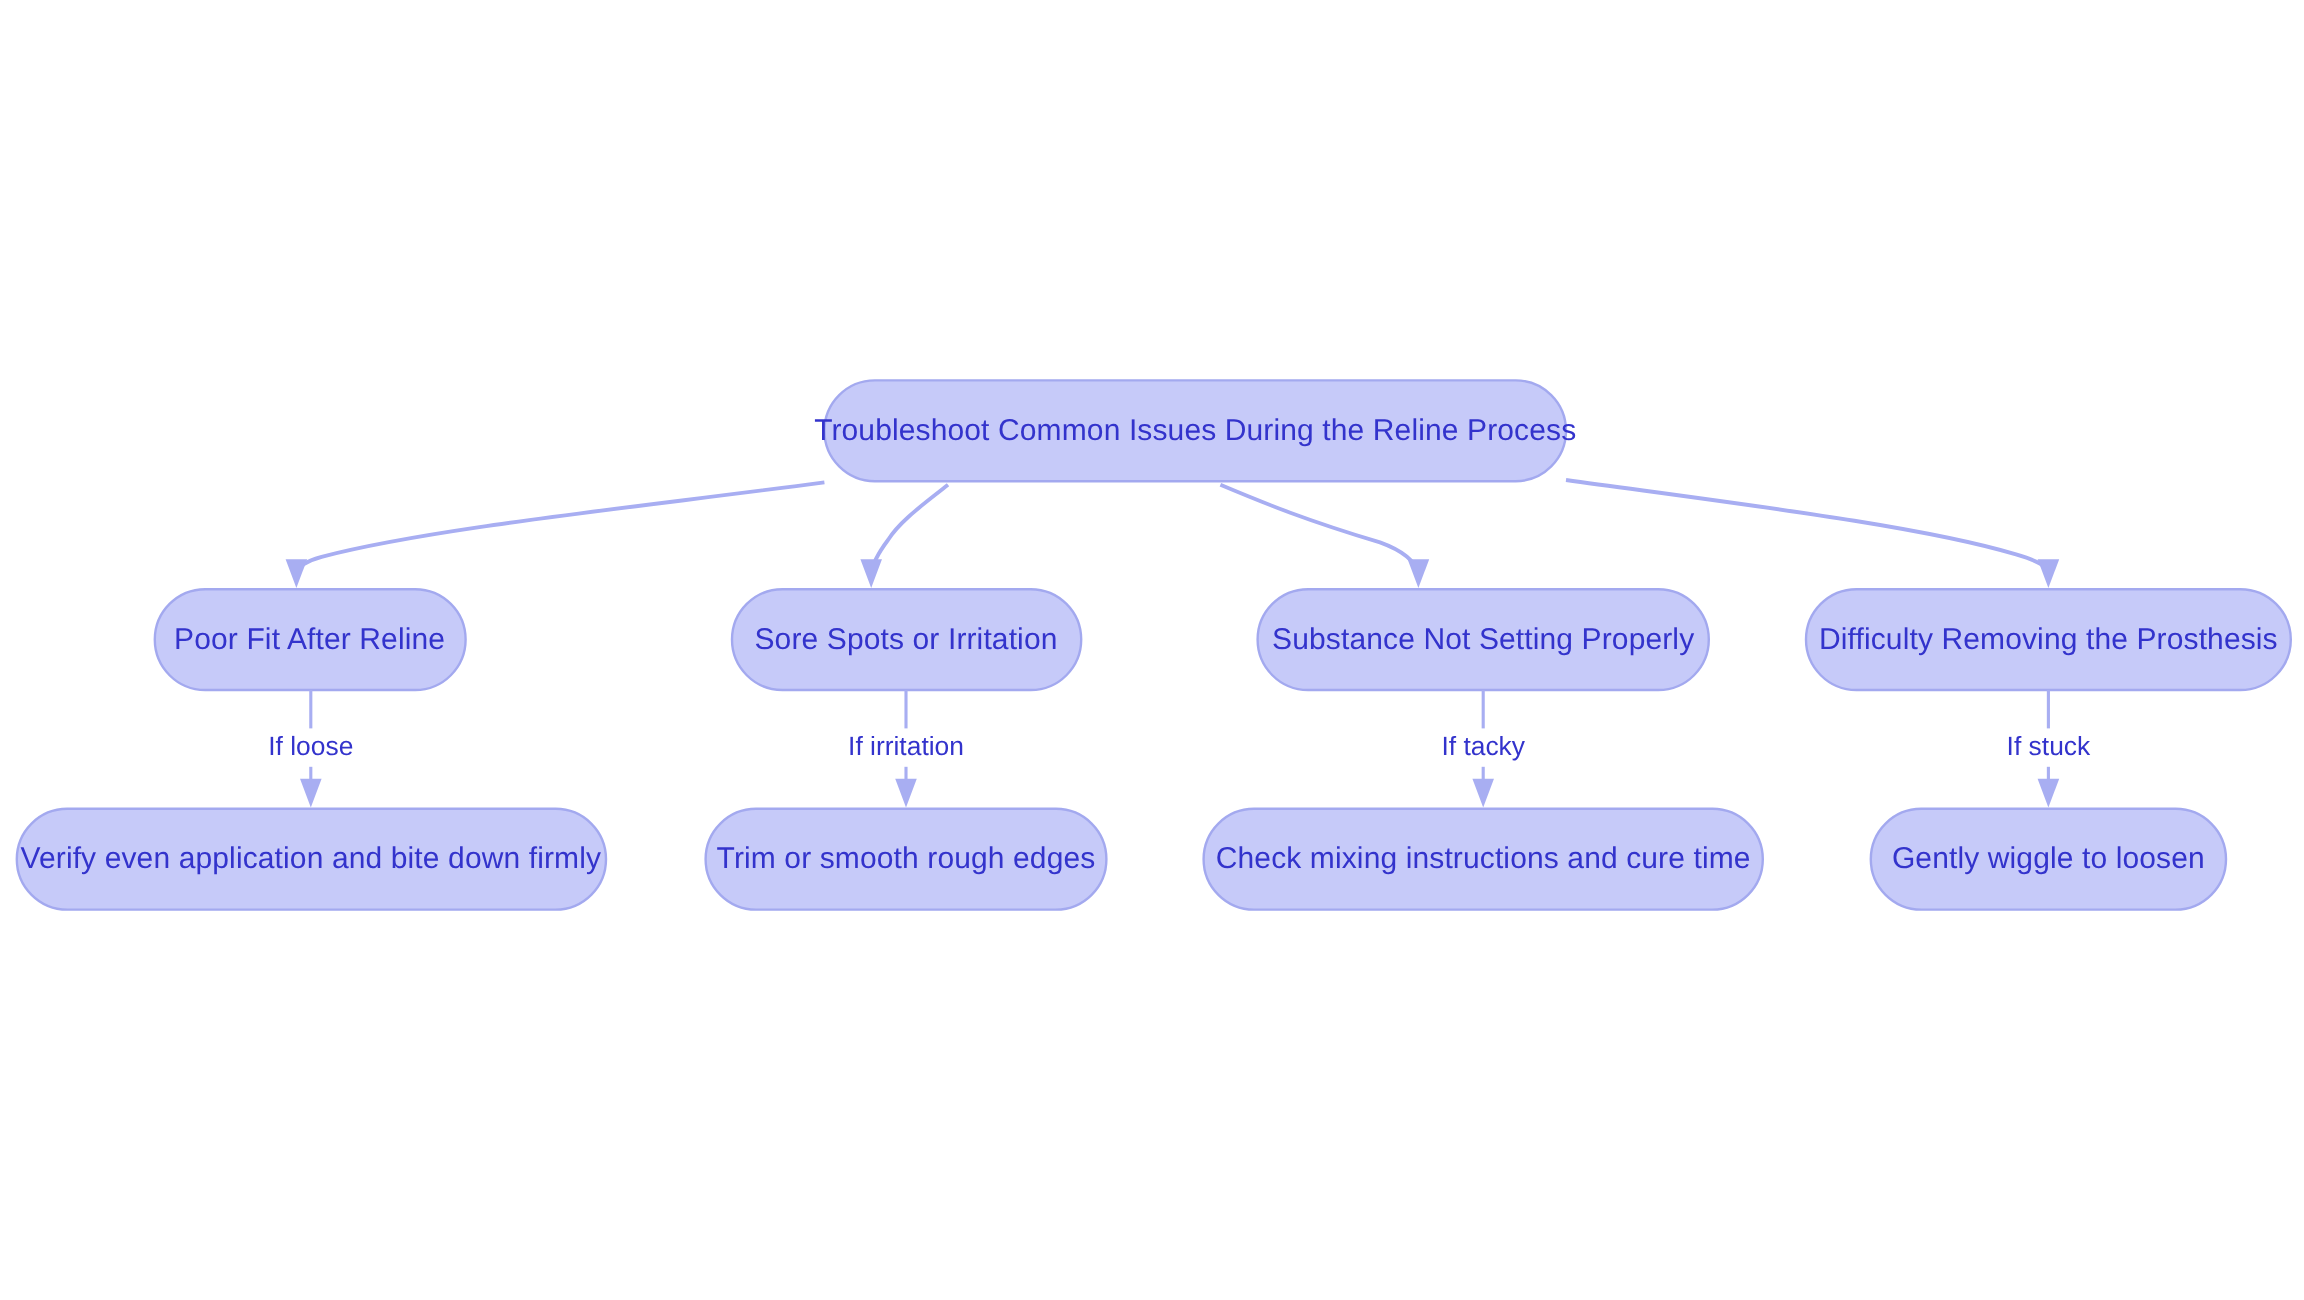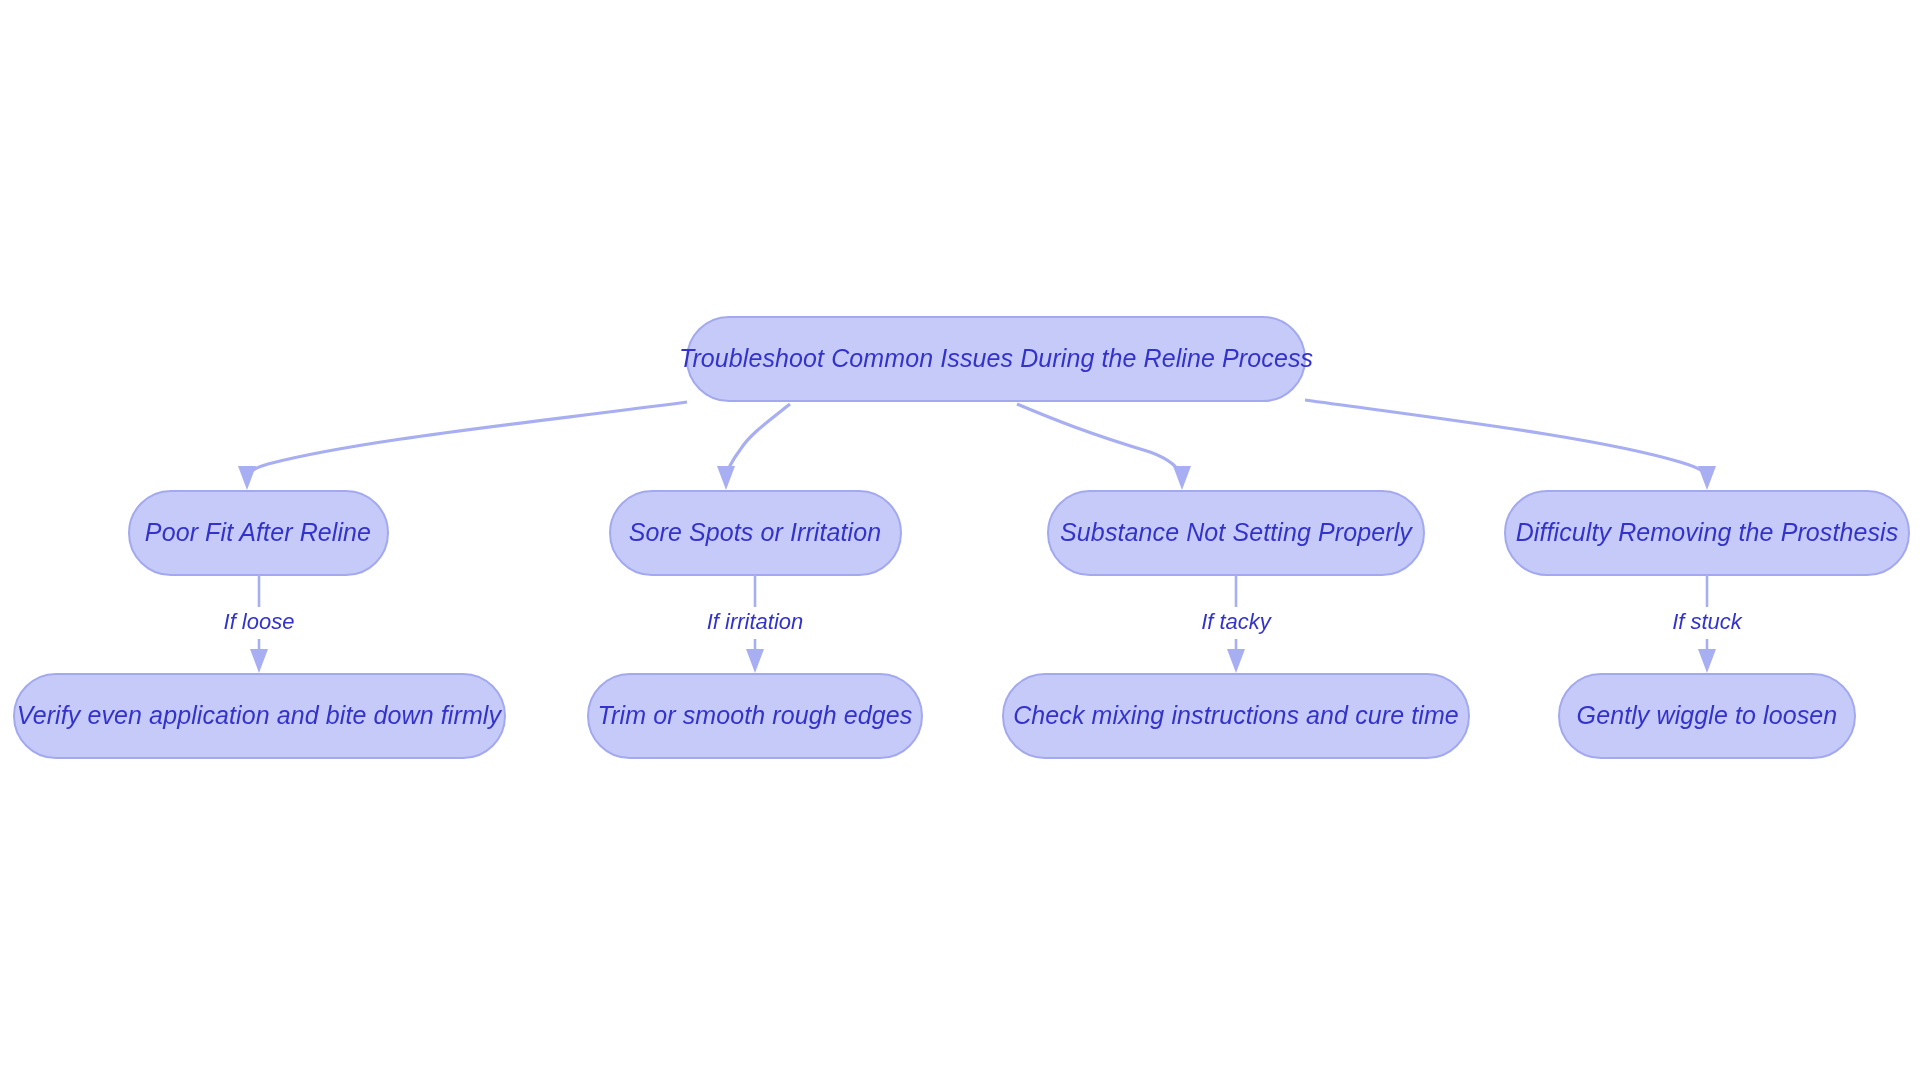--- a/index.html
+++ b/index.html
@@ -10,21 +10,20 @@
   body {
     width: 1920px;
     height: 1083px;
     overflow: hidden;
     font-family: "Liberation Sans", sans-serif;
   }
   #flowchart-root {
     position: relative;
     width: 1607px;
     height: 1083px;
-    font-style: italic;
   }
   svg#diagram {
     display: block;
     width: 1920px;
     height: 1083px;
   }
   .node-shape {
     fill: #c6caf9;
     stroke: #a3a9ef;
     stroke-width: 2;

